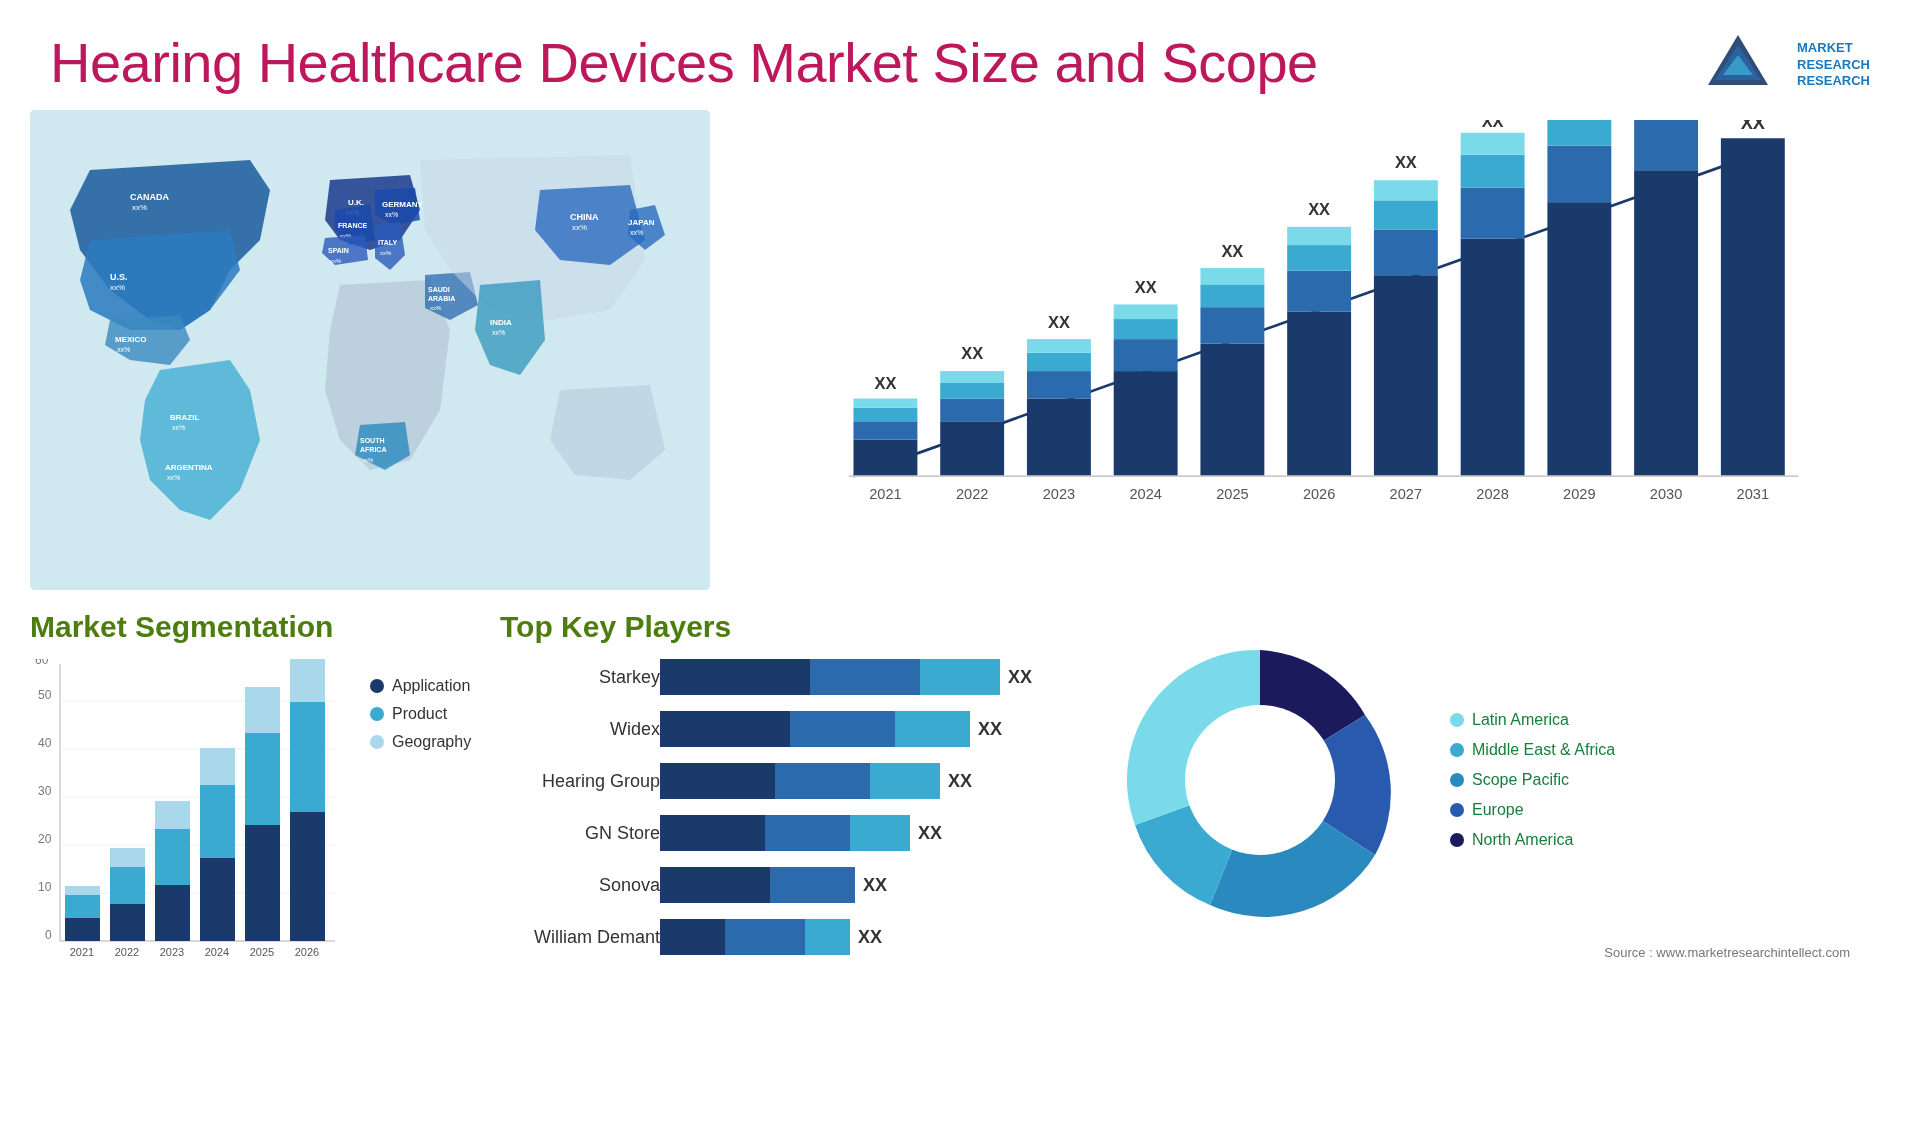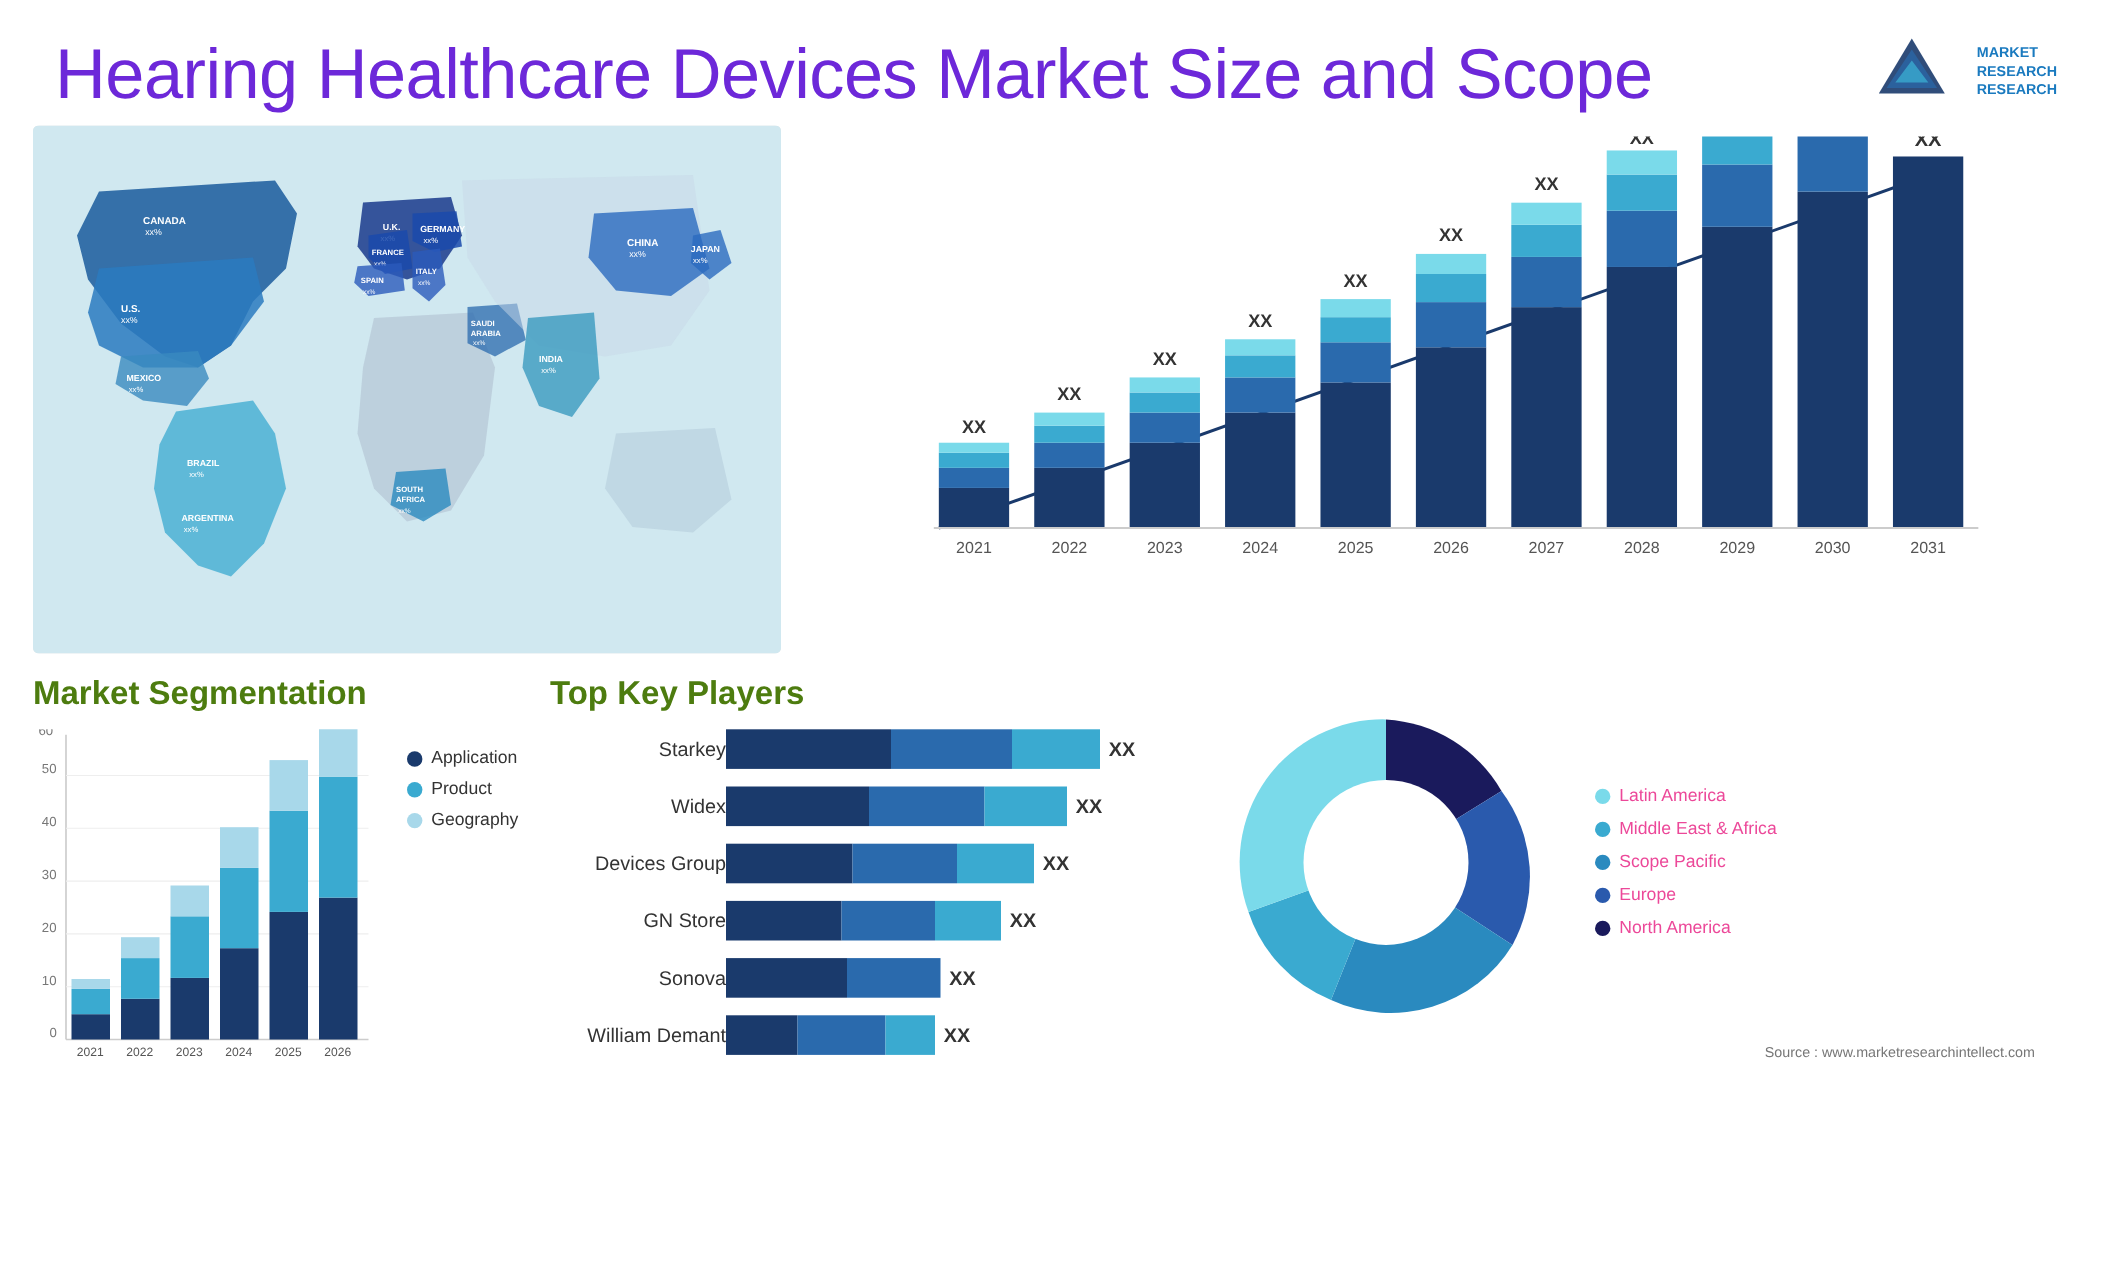--- a/index.html
+++ b/index.html
@@ -13,23 +13,23 @@
     }
 
     
     .header {
       display: flex;
       justify-content: space-between;
       align-items: flex-start;
       padding: 30px 50px 10px 50px;
     }
     .main-title {
-      font-size: 64px;
+      font-size: 56px;
       font-weight: 300;
-      color: #6d28d9;
+      color: #be185d;
       letter-spacing: -0.5px;
     }
     .logo-area {
       display: flex;
       align-items: center;
       gap: 24px;
     }
     .logo-icon {
       width: 70px;
       height: 70px;
@@ -164,21 +164,21 @@
     .regional-legend {
       display: flex;
       flex-direction: column;
       gap: 12px;
     }
     .regional-legend-item {
       display: flex;
       align-items: center;
       gap: 8px;
       font-size: 16px;
-      color: #ec4899;
+      color: #15803d;
     }
     .regional-dot {
       width: 14px;
       height: 14px;
       border-radius: 50%;
     }
 
     
     .source-text {
       font-size: 13px;
@@ -470,21 +470,21 @@
           <div class="player-bar" style="width:310px;">
             <div class="player-bar-seg1" style="width:130px;"></div>
             <div class="player-bar-seg2" style="width:105px;"></div>
             <div class="player-bar-seg3" style="width:75px;"></div>
           </div>
           <div class="player-val">XX</div>
         </div>
       </div>
 
       <div class="player-row">
-        <div class="player-name">Devices Group</div>
+        <div class="player-name">Hearing Group</div>
         <div class="player-bar-container">
           <div class="player-bar" style="width:280px;">
             <div class="player-bar-seg1" style="width:115px;"></div>
             <div class="player-bar-seg2" style="width:95px;"></div>
             <div class="player-bar-seg3" style="width:70px;"></div>
           </div>
           <div class="player-val">XX</div>
         </div>
       </div>
 

